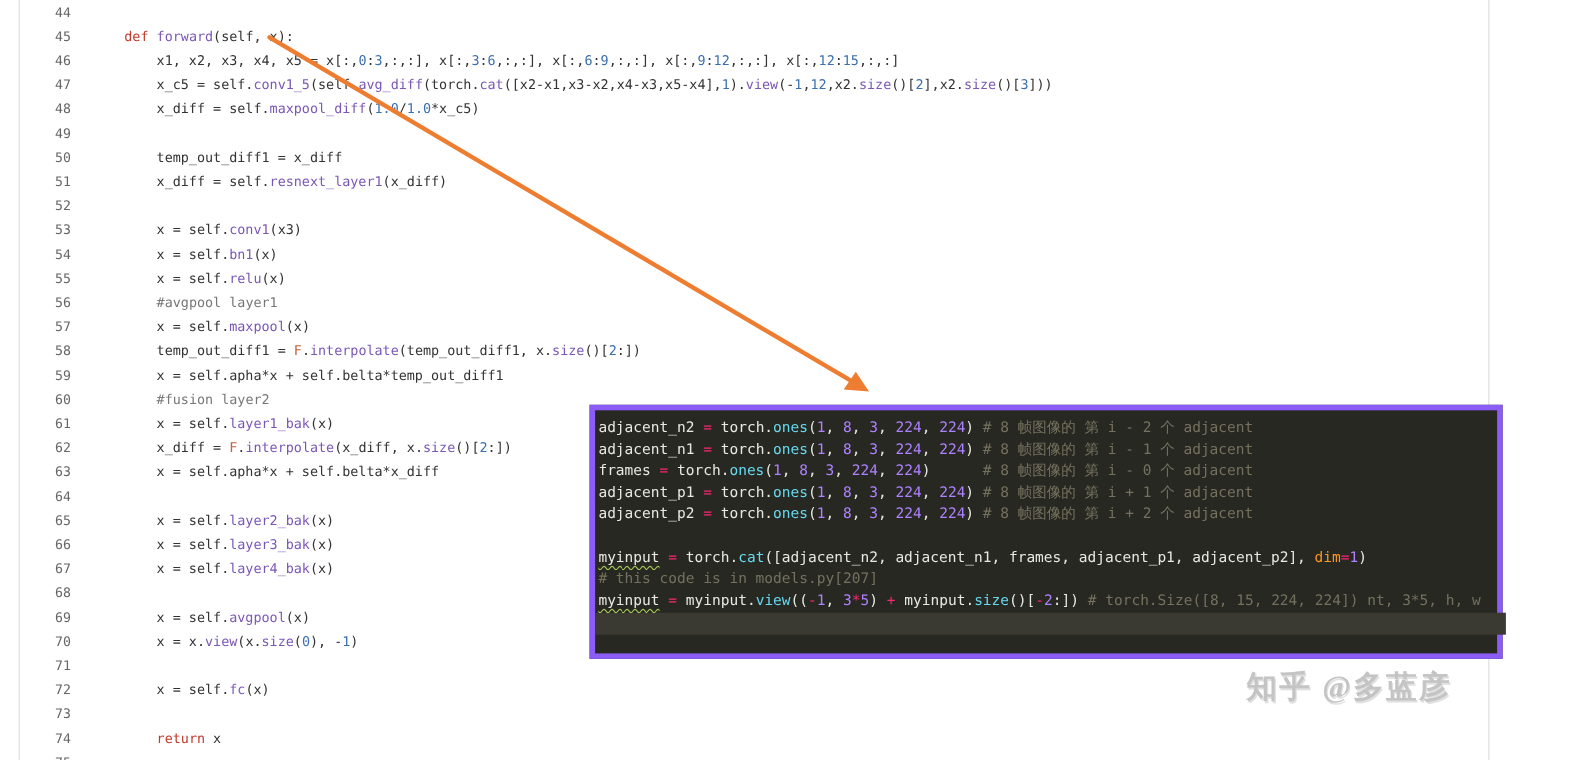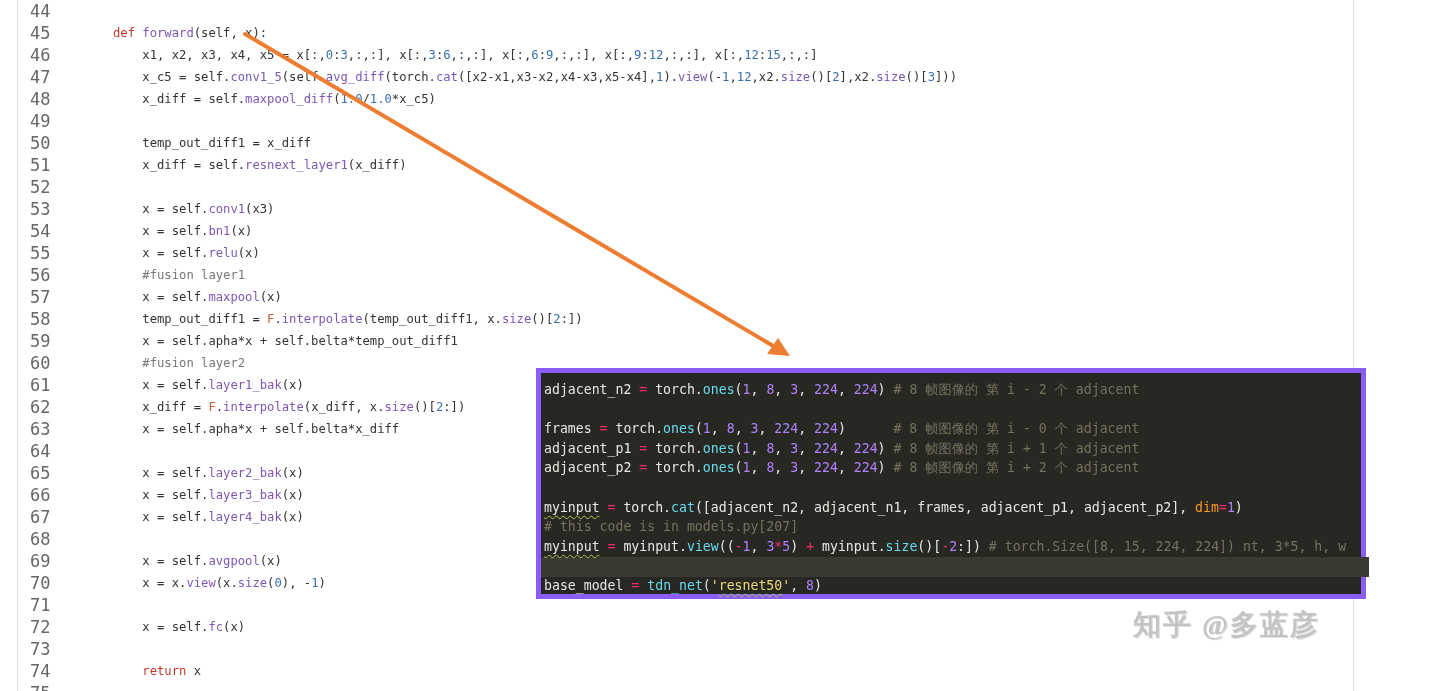--- a/index.html
+++ b/index.html
@@ -6,21 +6,21 @@
   body {
     width:1440px; height:691px; overflow:hidden; position:relative;
     background:#ffffff;
     font-family:"DejaVu Sans Mono", monospace;
   }
   .page-border-left { position:absolute; left:17px; top:0; width:1px; height:691px; background:#dcdcdc; }
   .page-border-right { position:absolute; left:1353px; top:0; width:1px; height:691px; background:#dcdcdc; }
 
   .code-viewer { position:absolute; left:18px; top:0; width:1335px; height:691px; }
   .code-line { position:absolute; left:0; height:22px; line-height:22px; font-size:12.2px; white-space:pre; color:#333333; }
-  .ln { position:absolute; left:12px; width:40px; color:#666666; font-size:17px; }
+  .ln { position:absolute; left:32px; width:40px; color:#666666; font-size:12px; }
   .src { position:absolute; left:95px; }
 
   .t-kw { color:#c0392b; }
   .t-fn { color:#7b57b5; }
   .t-num { color:#3a6fb0; }
   .t-mod { color:#c7603a; }
   .t-com { color:#777777; }
 
   .dark-panel {
     position:absolute; left:536px; top:368px; width:830px; height:231px;
@@ -56,21 +56,21 @@
     <div class="code-line" style="top: 44px;"><span class="ln">46</span><span class="src">    x1, x2, x3, x4, x5 = x[:,<span class="t-num">0</span>:<span class="t-num">3</span>,:,:], x[:,<span class="t-num">3</span>:<span class="t-num">6</span>,:,:], x[:,<span class="t-num">6</span>:<span class="t-num">9</span>,:,:], x[:,<span class="t-num">9</span>:<span class="t-num">12</span>,:,:], x[:,<span class="t-num">12</span>:<span class="t-num">15</span>,:,:]</span></div>
     <div class="code-line" style="top: 66px;"><span class="ln">47</span><span class="src">    x_c5 = self.<span class="t-fn">conv1_5</span>(self.<span class="t-fn">avg_diff</span>(torch.<span class="t-fn">cat</span>([x2-x1,x3-x2,x4-x3,x5-x4],<span class="t-num">1</span>).<span class="t-fn">view</span>(-<span class="t-num">1</span>,<span class="t-num">12</span>,x2.<span class="t-fn">size</span>()[<span class="t-num">2</span>],x2.<span class="t-fn">size</span>()[<span class="t-num">3</span>]))</span></div>
     <div class="code-line" style="top: 88px;"><span class="ln">48</span><span class="src">    x_diff = self.<span class="t-fn">maxpool_diff</span>(<span class="t-num">1.0</span>/<span class="t-num">1.0</span>*x_c5)</span></div>
     <div class="code-line" style="top: 110px;"><span class="ln">49</span><span class="src"></span></div>
     <div class="code-line" style="top: 132px;"><span class="ln">50</span><span class="src">    temp_out_diff1 = x_diff</span></div>
     <div class="code-line" style="top: 154px;"><span class="ln">51</span><span class="src">    x_diff = self.<span class="t-fn">resnext_layer1</span>(x_diff)</span></div>
     <div class="code-line" style="top: 176px;"><span class="ln">52</span><span class="src"></span></div>
     <div class="code-line" style="top: 198px;"><span class="ln">53</span><span class="src">    x = self.<span class="t-fn">conv1</span>(x3)</span></div>
     <div class="code-line" style="top: 220px;"><span class="ln">54</span><span class="src">    x = self.<span class="t-fn">bn1</span>(x)</span></div>
     <div class="code-line" style="top: 242px;"><span class="ln">55</span><span class="src">    x = self.<span class="t-fn">relu</span>(x)</span></div>
-    <div class="code-line" style="top: 264px;"><span class="ln">56</span><span class="src">    <span class="t-com">#fusion layer1</span></span></div>
+    <div class="code-line" style="top: 264px;"><span class="ln">56</span><span class="src">    <span class="t-com">#avgpool layer1</span></span></div>
     <div class="code-line" style="top: 286px;"><span class="ln">57</span><span class="src">    x = self.<span class="t-fn">maxpool</span>(x)</span></div>
     <div class="code-line" style="top: 308px;"><span class="ln">58</span><span class="src">    temp_out_diff1 = <span class="t-mod">F</span>.<span class="t-fn">interpolate</span>(temp_out_diff1, x.<span class="t-fn">size</span>()[<span class="t-num">2</span>:])</span></div>
     <div class="code-line" style="top: 330px;"><span class="ln">59</span><span class="src">    x = self.apha*x + self.belta*temp_out_diff1</span></div>
     <div class="code-line" style="top: 352px;"><span class="ln">60</span><span class="src">    <span class="t-com">#fusion layer2</span></span></div>
     <div class="code-line" style="top: 374px;"><span class="ln">61</span><span class="src">    x = self.<span class="t-fn">layer1_bak</span>(x)</span></div>
     <div class="code-line" style="top: 396px;"><span class="ln">62</span><span class="src">    x_diff = <span class="t-mod">F</span>.<span class="t-fn">interpolate</span>(x_diff, x.<span class="t-fn">size</span>()[<span class="t-num">2</span>:])</span></div>
     <div class="code-line" style="top: 418px;"><span class="ln">63</span><span class="src">    x = self.apha*x + self.belta*x_diff</span></div>
     <div class="code-line" style="top: 440px;"><span class="ln">64</span><span class="src"></span></div>
     <div class="code-line" style="top: 462px;"><span class="ln">65</span><span class="src">    x = self.<span class="t-fn">layer2_bak</span>(x)</span></div>
     <div class="code-line" style="top: 484px;"><span class="ln">66</span><span class="src">    x = self.<span class="t-fn">layer3_bak</span>(x)</span></div>
@@ -81,29 +81,29 @@
     <div class="code-line" style="top: 594px;"><span class="ln">71</span><span class="src"></span></div>
     <div class="code-line" style="top: 616px;"><span class="ln">72</span><span class="src">    x = self.<span class="t-fn">fc</span>(x)</span></div>
     <div class="code-line" style="top: 638px;"><span class="ln">73</span><span class="src"></span></div>
     <div class="code-line" style="top: 660px;"><span class="ln">74</span><span class="src">    <span class="t-kw">return</span> x</span></div>
     <div class="code-line" style="top: 682px;"><span class="ln">75</span><span class="src"></span></div>
   </div>
 
 <div class="dark-panel" id="dark-panel">
   <div class="cursor-line"></div>
 <div class="dk-line" style="top: 7px;">adjacent_n2 <span class="d-op">=</span> torch.<span class="d-fn">ones</span>(<span class="d-num">1</span>, <span class="d-num">8</span>, <span class="d-num">3</span>, <span class="d-num">224</span>, <span class="d-num">224</span>) <span class="d-com"># 8 帧图像的 第 i - 2 个 adjacent</span></div>
+    <div class="dk-line" style="top: 26.6px;">adjacent_n1 <span class="d-op">=</span> torch.<span class="d-fn">ones</span>(<span class="d-num">1</span>, <span class="d-num">8</span>, <span class="d-num">3</span>, <span class="d-num">224</span>, <span class="d-num">224</span>) <span class="d-com"># 8 帧图像的 第 i - 1 个 adjacent</span></div>
     <div class="dk-line" style="top: 46.2px;">frames <span class="d-op">=</span> torch.<span class="d-fn">ones</span>(<span class="d-num">1</span>, <span class="d-num">8</span>, <span class="d-num">3</span>, <span class="d-num">224</span>, <span class="d-num">224</span>)      <span class="d-com"># 8 帧图像的 第 i - 0 个 adjacent</span></div>
     <div class="dk-line" style="top: 65.8px;">adjacent_p1 <span class="d-op">=</span> torch.<span class="d-fn">ones</span>(<span class="d-num">1</span>, <span class="d-num">8</span>, <span class="d-num">3</span>, <span class="d-num">224</span>, <span class="d-num">224</span>) <span class="d-com"># 8 帧图像的 第 i + 1 个 adjacent</span></div>
     <div class="dk-line" style="top: 85.4px;">adjacent_p2 <span class="d-op">=</span> torch.<span class="d-fn">ones</span>(<span class="d-num">1</span>, <span class="d-num">8</span>, <span class="d-num">3</span>, <span class="d-num">224</span>, <span class="d-num">224</span>) <span class="d-com"># 8 帧图像的 第 i + 2 个 adjacent</span></div>
     <div class="dk-line" style="top: 105px;"></div>
     <div class="dk-line" style="top: 124.6px;"><span class="squiggle">myinput</span> <span class="d-op">=</span> torch.<span class="d-fn">cat</span>([adjacent_n2, adjacent_n1, frames, adjacent_p1, adjacent_p2], <span class="d-param">dim</span><span class="d-op">=</span><span class="d-num">1</span>)</div>
     <div class="dk-line" style="top: 144.2px;"><span class="d-com"># this code is in models.py[207]</span></div>
     <div class="dk-line" style="top: 163.8px;"><span class="squiggle">myinput</span> <span class="d-op">=</span> myinput.<span class="d-fn">view</span>((<span class="d-op">-</span><span class="d-num">1</span>, <span class="d-num">3</span><span class="d-op">*</span><span class="d-num">5</span>) <span class="d-op">+</span> myinput.<span class="d-fn">size</span>()[<span class="d-op">-</span><span class="d-num">2</span>:]) <span class="d-com"># torch.Size([8, 15, 224, 224]) nt, 3*5, h, w</span></div>
     <div class="dk-line" style="top: 183.4px;"></div>
-    <div class="dk-line" style="top: 203px;">base_model <span class="d-op">=</span> <span class="d-fn">tdn_net</span>(<span class="d-str">'<span class="squiggle">resnet50</span>'</span>, <span class="d-num">8</span>)</div>
   </div>
 
 <svg class="arrow" viewBox="0 0 1440 691">
   <line id="arrow-line" x1="245" y1="34" x2="775" y2="347" stroke="#ed7d31" stroke-width="4" stroke-linecap="round"></line>
   <polygon id="arrow-head" points="790,356 767,354 778,338" fill="#ed7d31"></polygon>
 </svg>
 
 <div class="watermark">知乎 @多蓝彦</div>
 
 </body></html>

